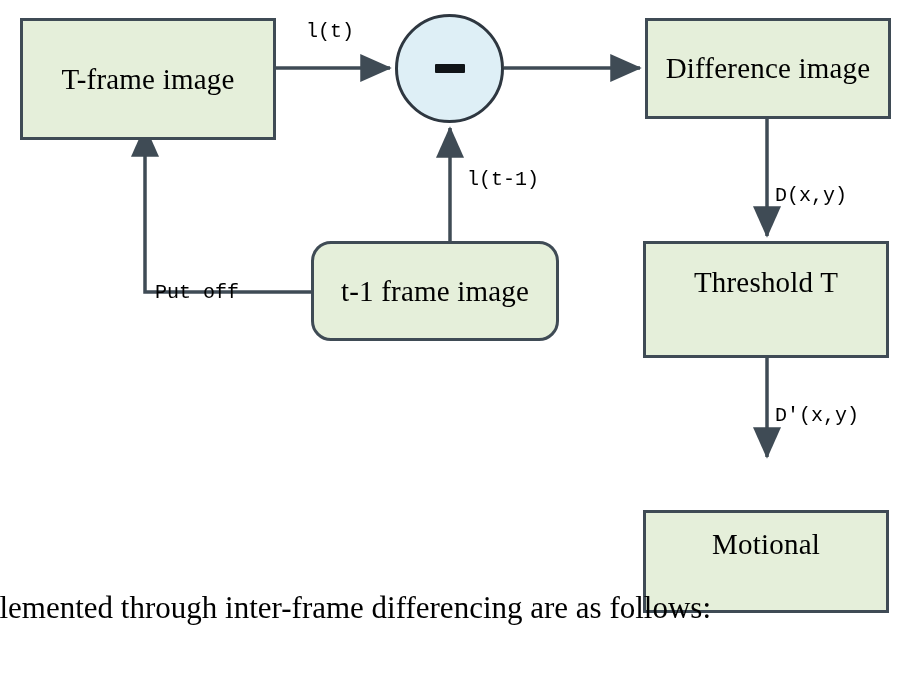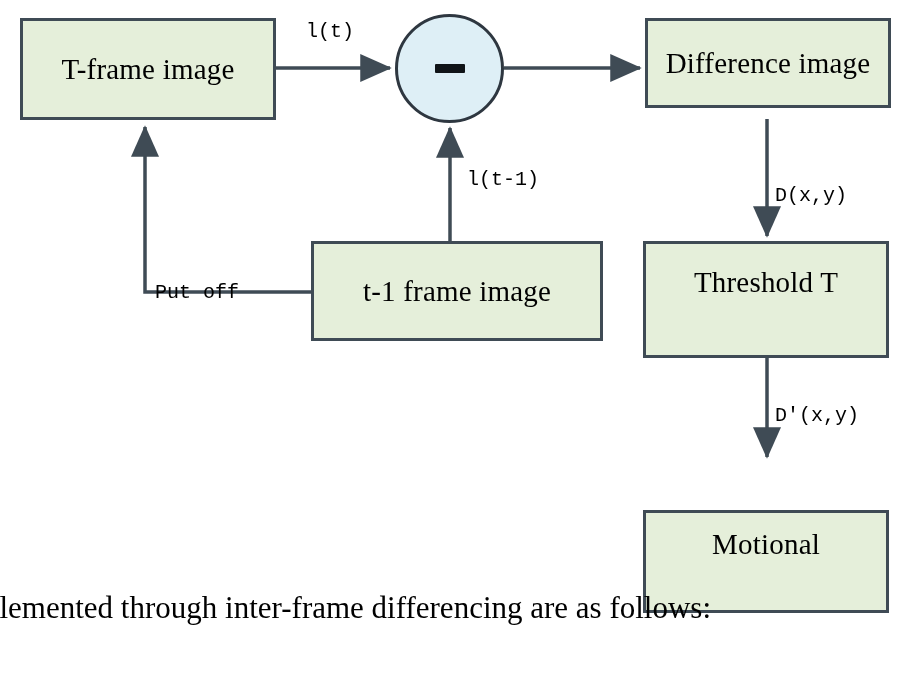--- a/index.html
+++ b/index.html
@@ -33,23 +33,23 @@
     align-items: center;
     justify-content: center;
     text-align: center;
     line-height: 1.18;
     font-size: 29px;
     letter-spacing: 0.2px;
     z-index: 3;
   }
   .node span { display: block; }
 
-  #node-tframe      { left: 20px;  top: 18px;  width: 256px; height: 102px; }
-  #node-t1frame     { left: 311px; top: 241px; width: 292px; height: 100px; }
-  #node-difference  { left: 645px; top: 18px;  width: 246px; height: 90px; }
+  #node-tframe      { left: 20px;  top: 18px;  width: 256px; height: 122px; }
+  #node-t1frame     { left: 311px; top: 241px; width: 248px; height: 100px; border-radius: 20px; }
+  #node-difference  { left: 645px; top: 18px;  width: 246px; height: 101px; }
   #node-threshold   { left: 643px; top: 241px; width: 246px; height: 117px; }
   #node-motional    { left: 643px; top: 462px; width: 246px; height: 103px; margin-top: 48px; }
 
   
   #node-subtract {
     position: absolute;
     left: 395px;
     top: 14px;
     width: 109px;
     height: 109px;

